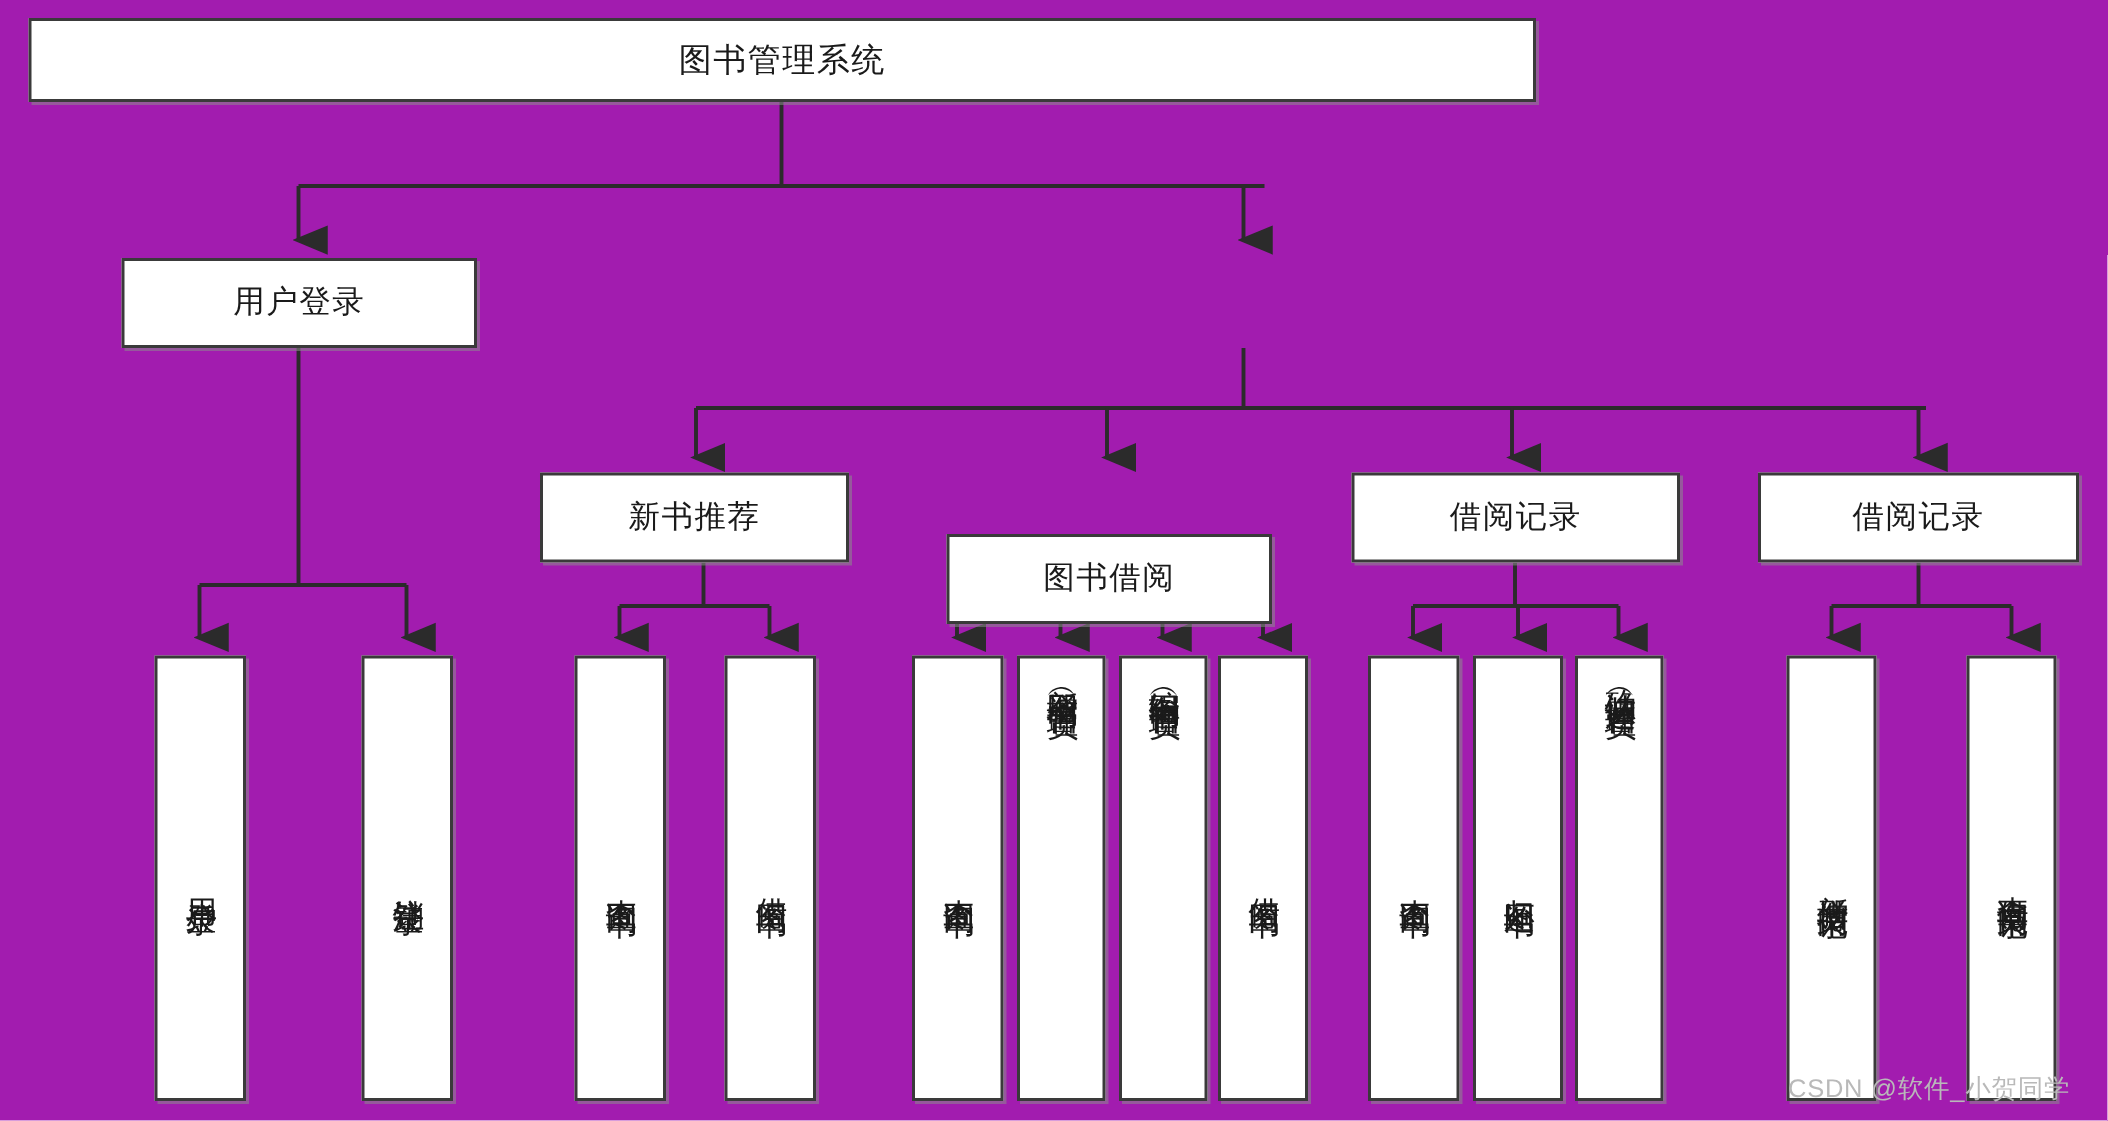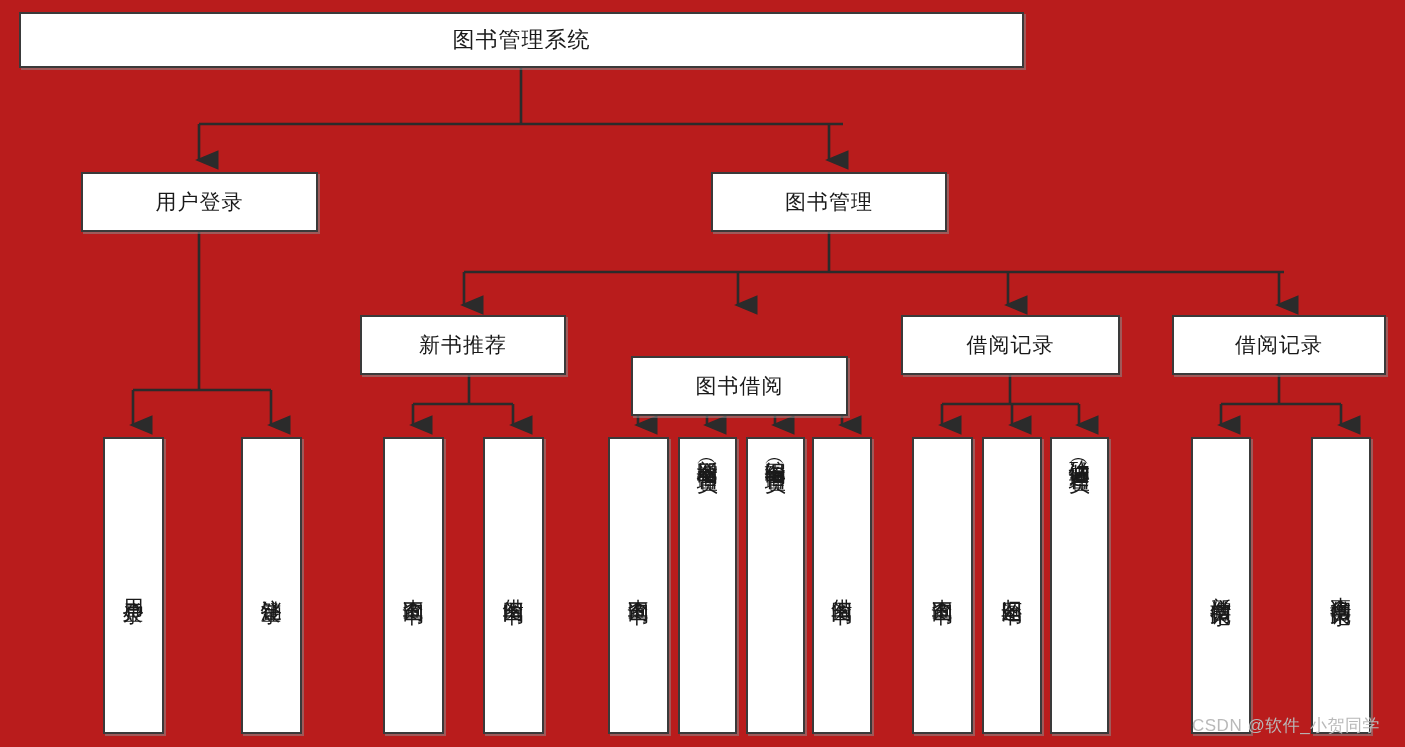--- a/index.html
+++ b/index.html
@@ -7,21 +7,21 @@
     padding: 0;
     background: #ffffff;
   }
   body {
     font-family: "Liberation Sans", "DejaVu Sans", sans-serif;
   }
   #diagram-root {
     position: relative;
     width: 1405px;
     height: 747px;
-    background: #b91c1c;
+    background: #a21caf;
     overflow: hidden;
   }
   #wires {
     position: absolute;
     left: 0;
     top: 0;
     width: 1405px;
     height: 747px;
     pointer-events: none;
   }
@@ -128,23 +128,20 @@
     </g>
   </svg>
 
   <div class="node horiz root" style="left:19px; top:12px; width:1005px; height:56px;">
     <span>图书管理系统</span>
   </div>
 
   <div class="node horiz" style="left:81px; top:172px; width:237px; height:60px;">
     <span>用户登录</span>
   </div>
-  <div class="node horiz" style="left:711px; top:172px; width:236px; height:60px;">
-    <span>图书管理</span>
-  </div>
 
   <div class="node horiz" style="left:360px; top:315px; width:206px; height:60px;">
     <span>新书推荐</span>
   </div>
   <div class="node horiz" style="left:631px; top:315px; width:217px; height:60px;margin-top:41px;">
     <span>图书借阅</span>
   </div>
   <div class="node horiz" style="left:901px; top:315px; width:219px; height:60px;">
     <span>借阅记录</span>
   </div>

